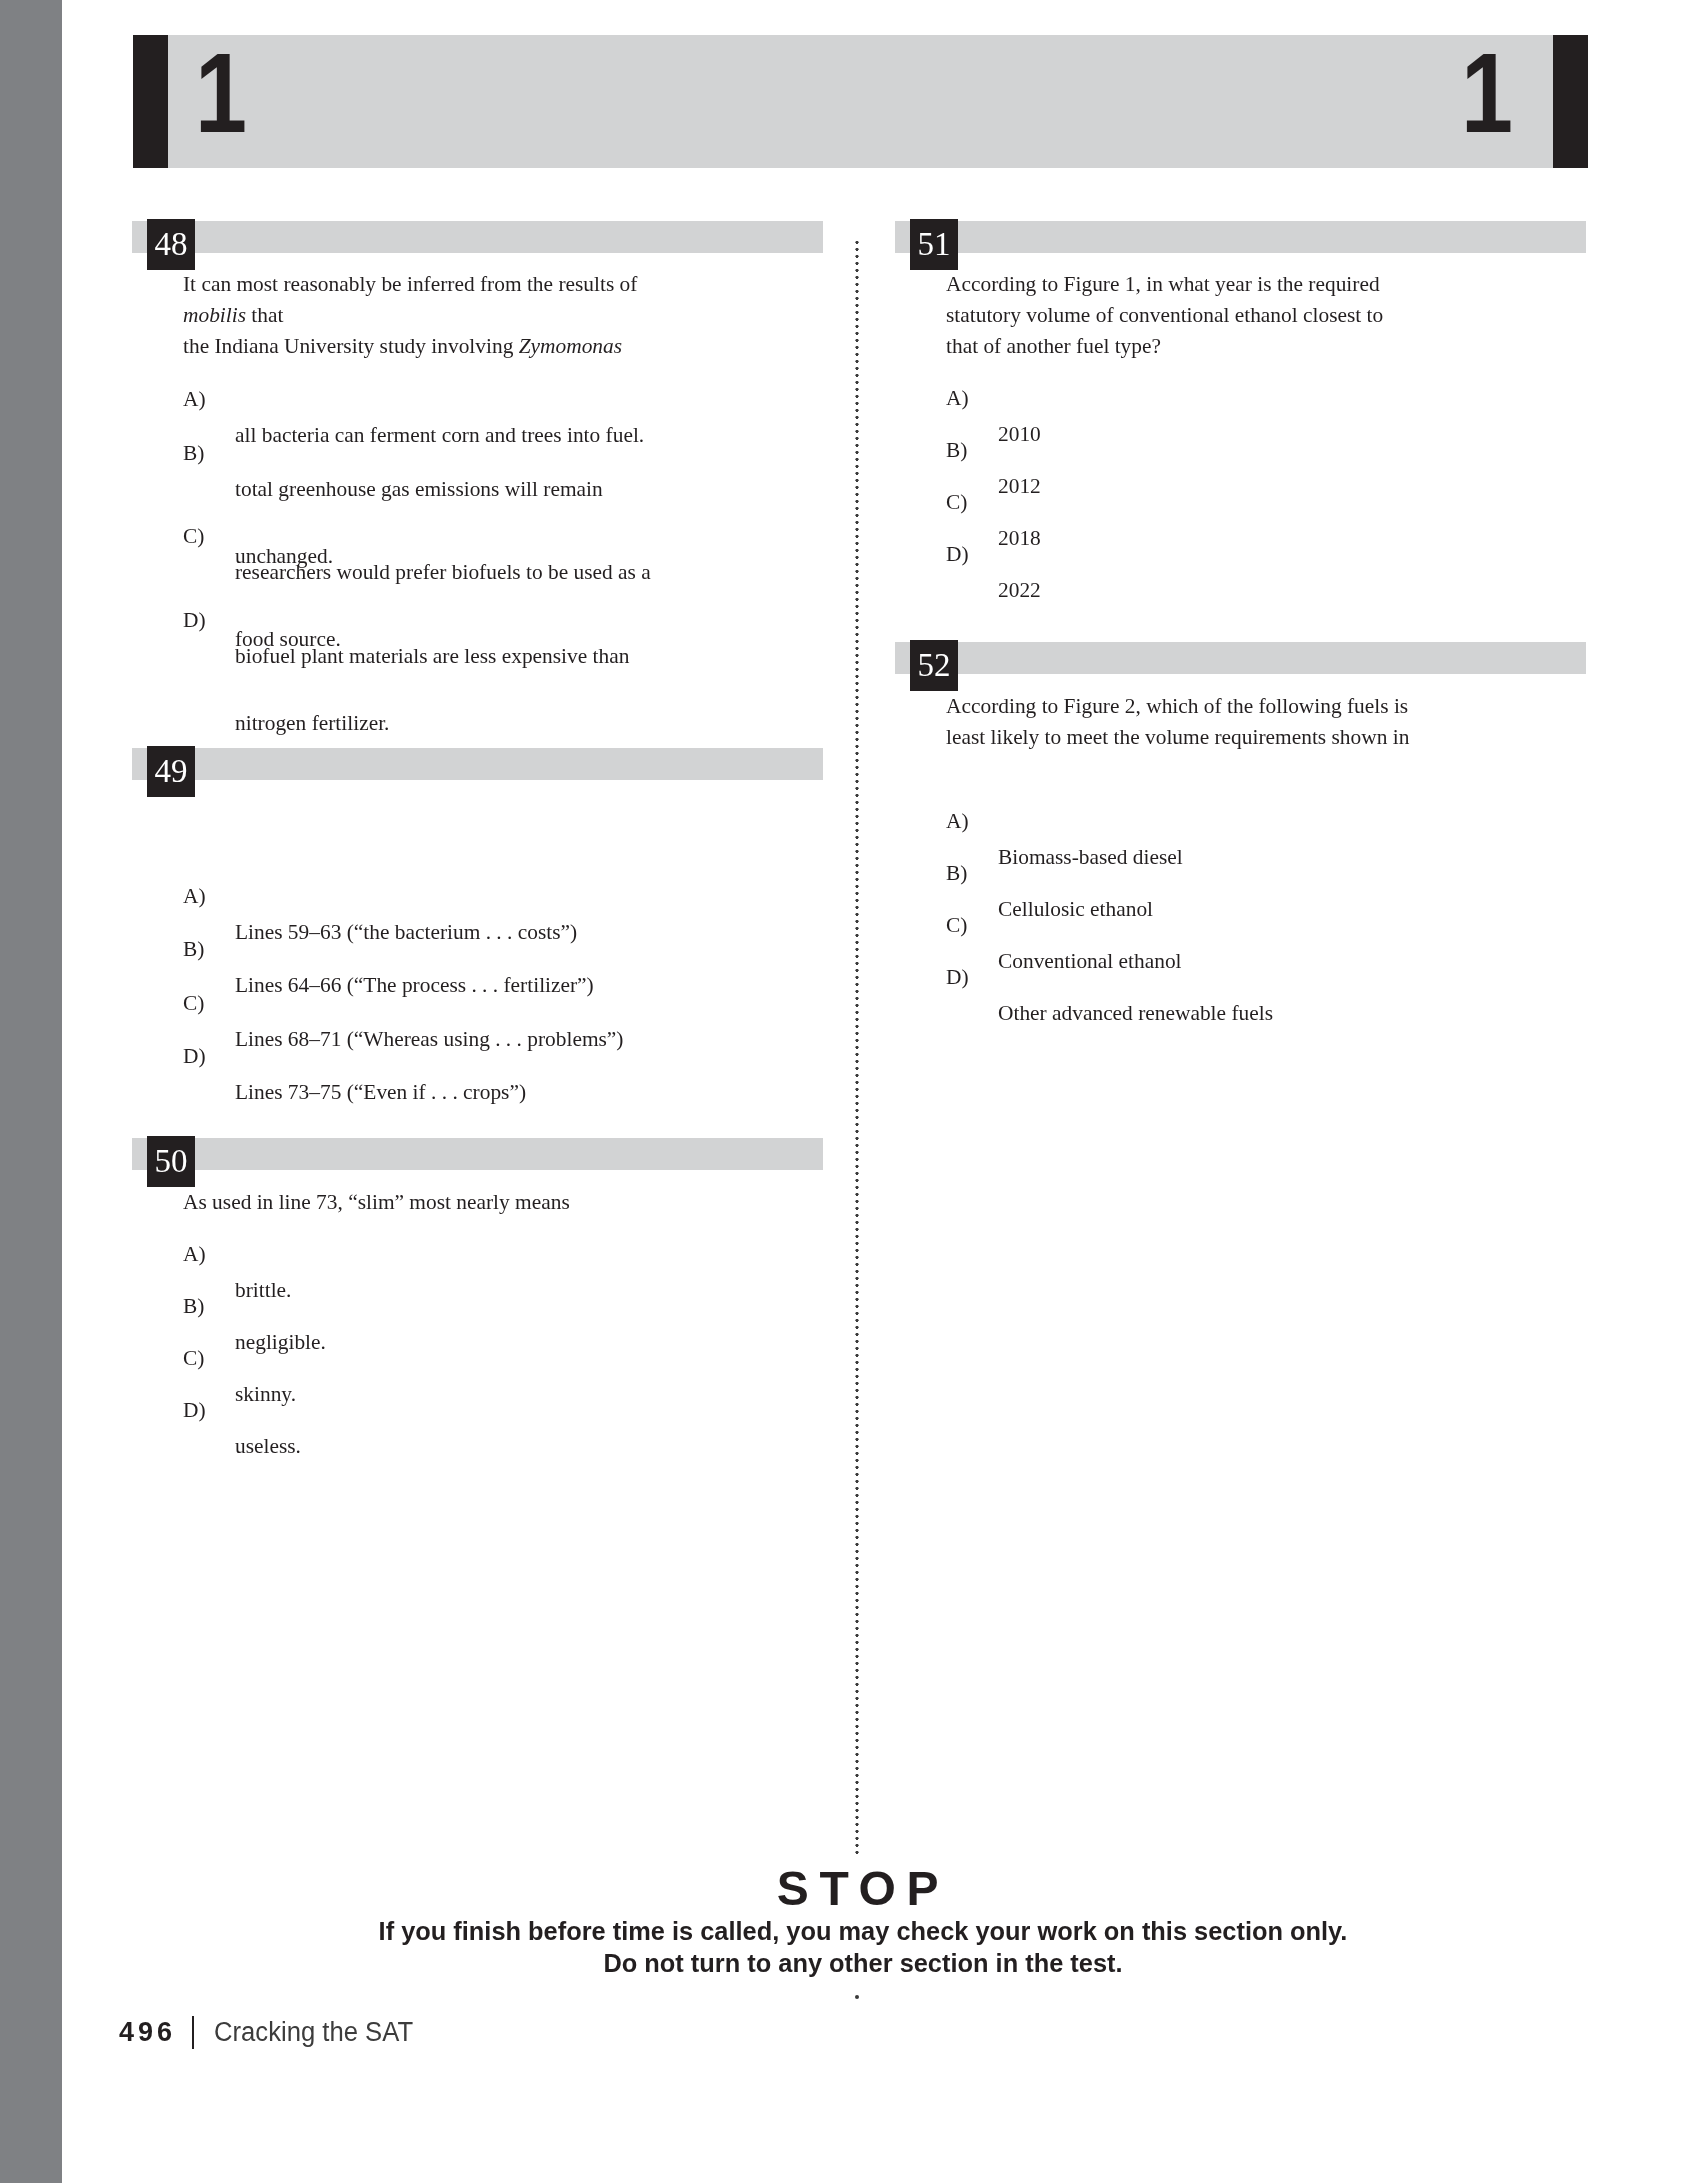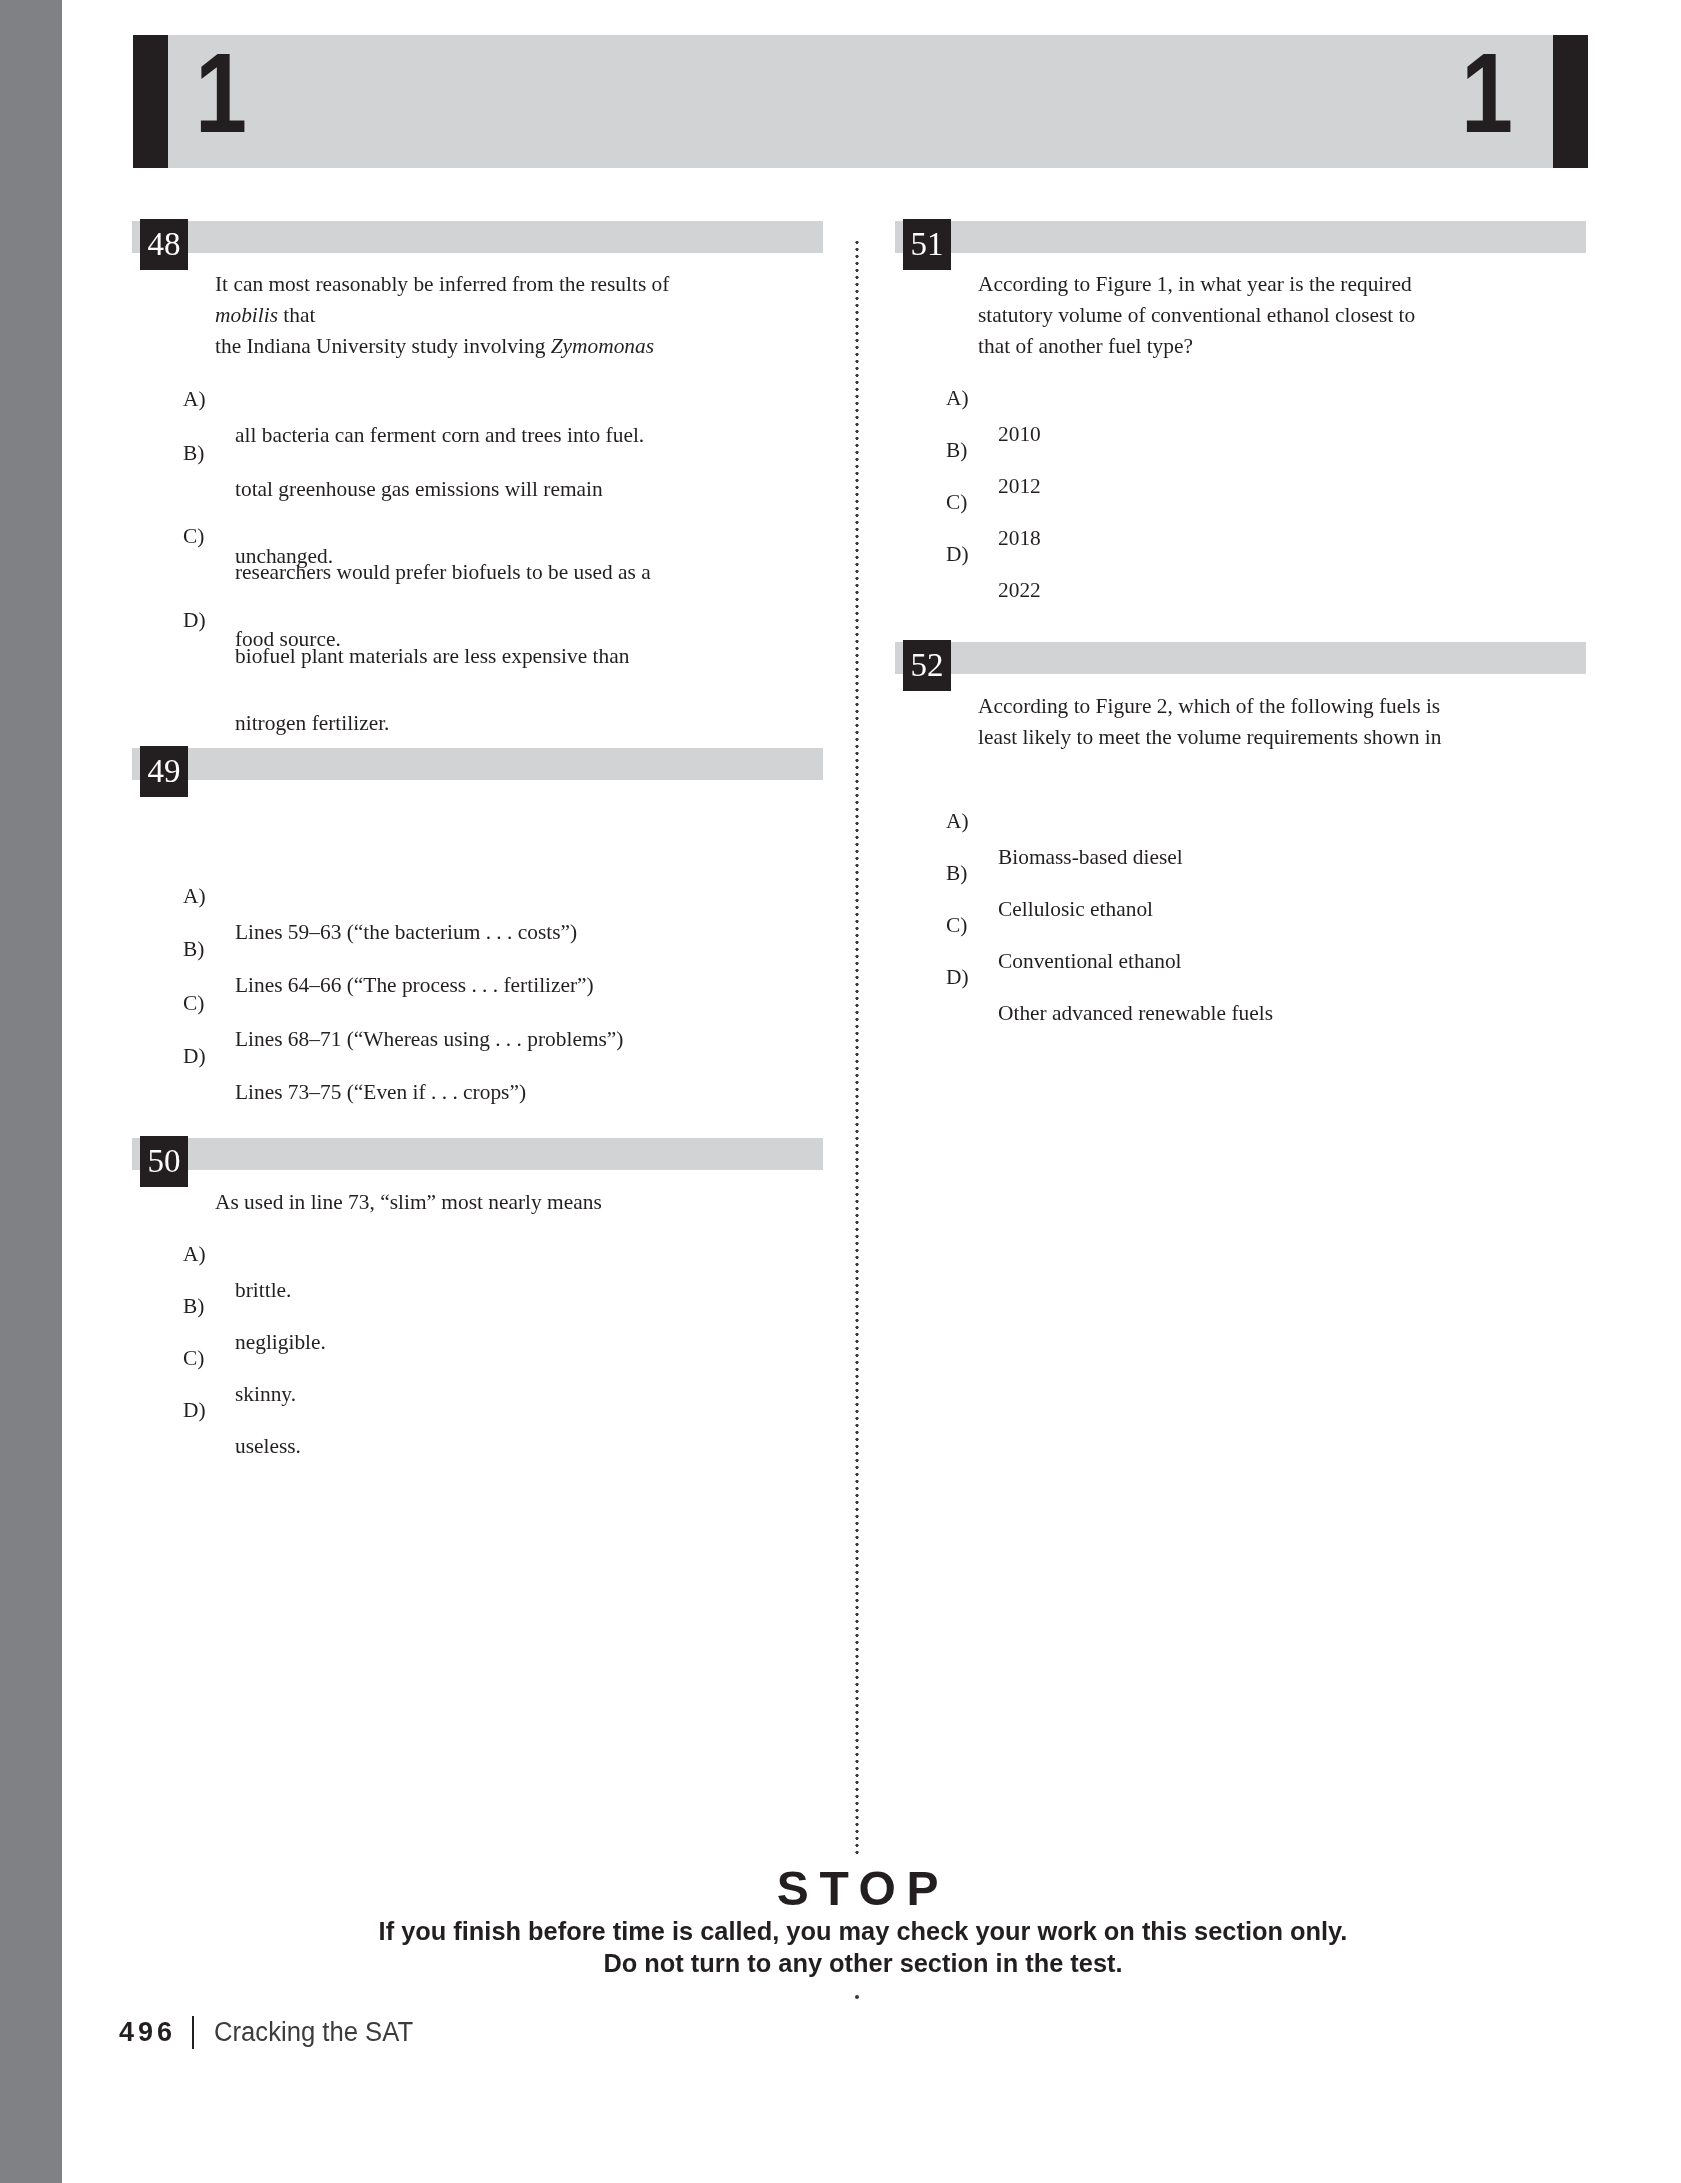--- a/index.html
+++ b/index.html
@@ -12,25 +12,25 @@
   .header-bar{position:absolute;top:35px;width:35px;height:133px;background:#231f20;}
   .header-bar.left{left:133px;}
   .header-bar.right{left:1553px;}
   .header-num{position:absolute;top:36px;width:80px;line-height:114px;font-size:114px;
               font-family:"Liberation Sans", sans-serif;font-weight:bold;color:#231f20;
               text-align:center;transform:scaleX(0.82);}
   .header-num.left{left:181px;}
   .header-num.right{left:1447px;}
   
   .q-band{position:absolute;height:32px;background:#d2d3d4;}
-  .q-numbox{position:absolute;left:8px;top:-2px;width:48px;height:51px;background:#231f20;
+  .q-numbox{position:absolute;left:15px;top:-2px;width:48px;height:51px;background:#231f20;
             display:flex;align-items:center;justify-content:center;}
   .q-num{color:#ffffff;font-size:33px;line-height:33px;font-family:"Liberation Serif", serif;}
   
-  .qtext{position:absolute;width:643px;font-size:21.4px;line-height:31px;margin-left:32px;}
+  .qtext{position:absolute;width:643px;font-size:21.4px;line-height:31px;}
   .qline{display:block;white-space:nowrap;}
   .it{font-style:italic;}
   .opt{position:absolute;display:flex;font-size:21.4px;line-height:31px;}
   .opt-letter{flex:none;width:52px;}
   .opt-lines{flex:none;}
   .opt-line{display:block;white-space:nowrap;margin-top:36px;}
   
   .dotted-divider{position:absolute;left:855px;top:239px;width:4px;height:1617px;
     background-image:radial-gradient(circle 1.5px at 2px 3.3px,#3a3a3a 1.4px,rgba(0,0,0,0) 1.8px);
     background-size:4px 7px;background-repeat:repeat-y;}

